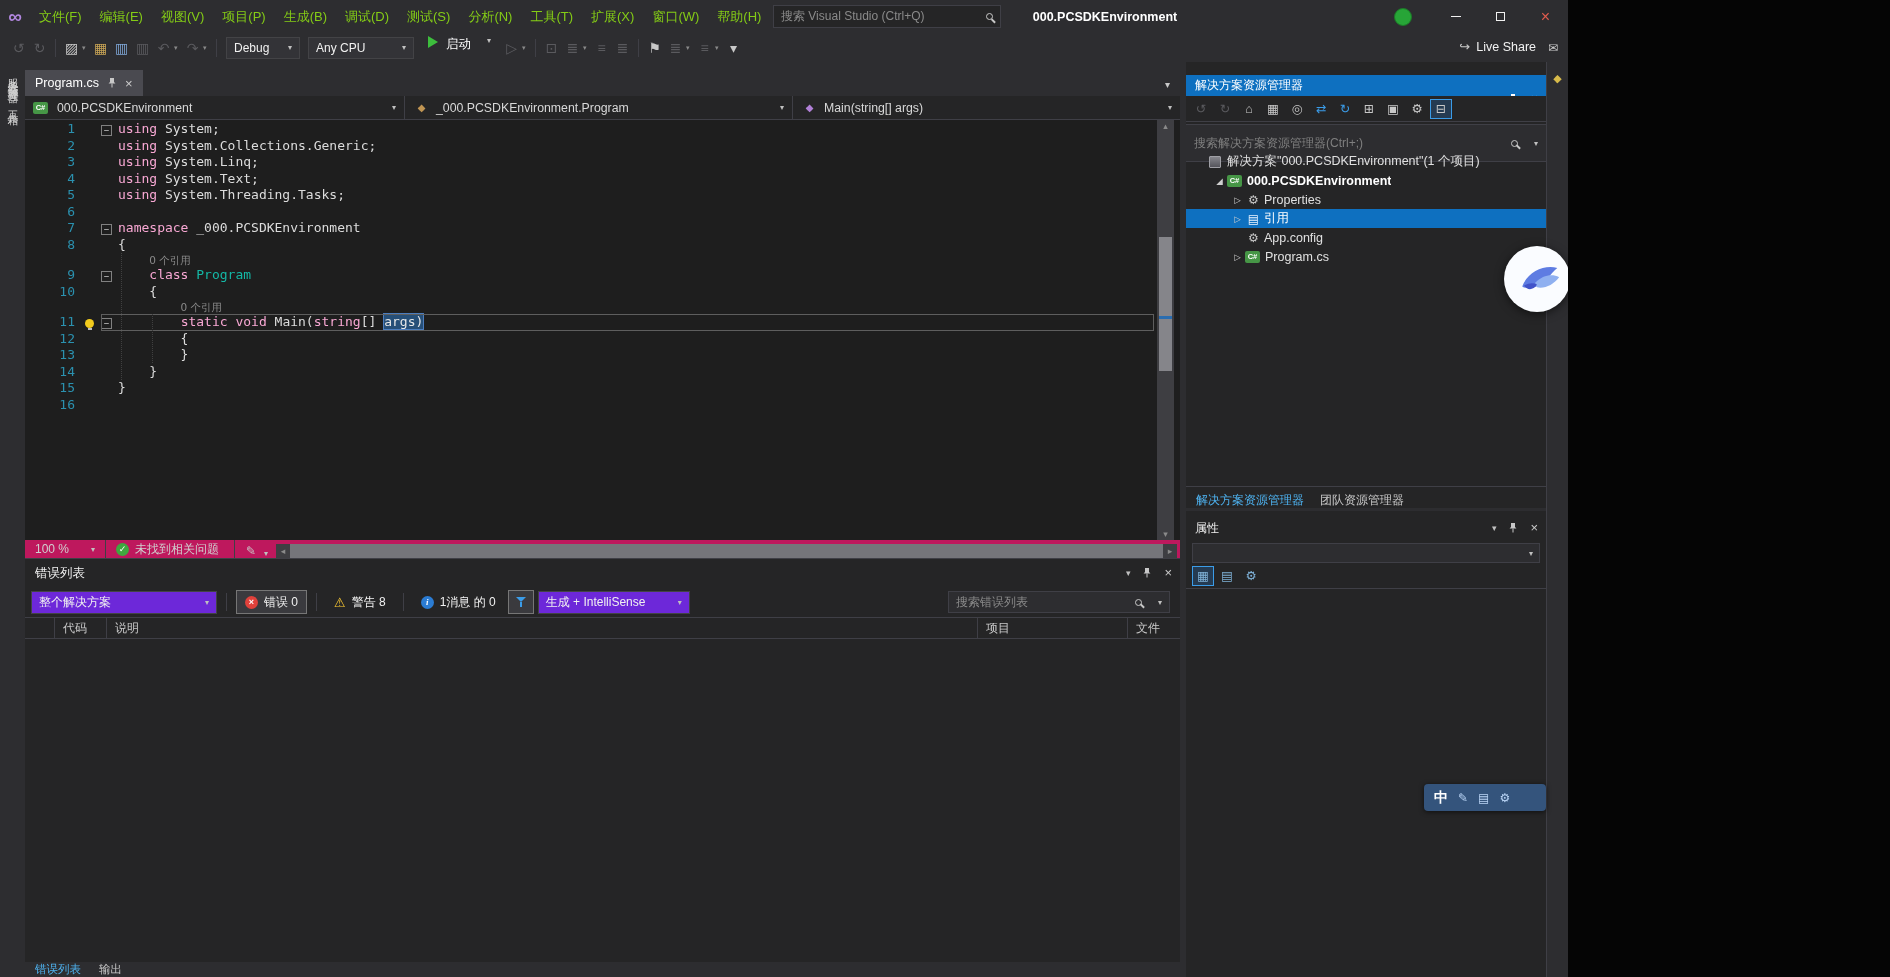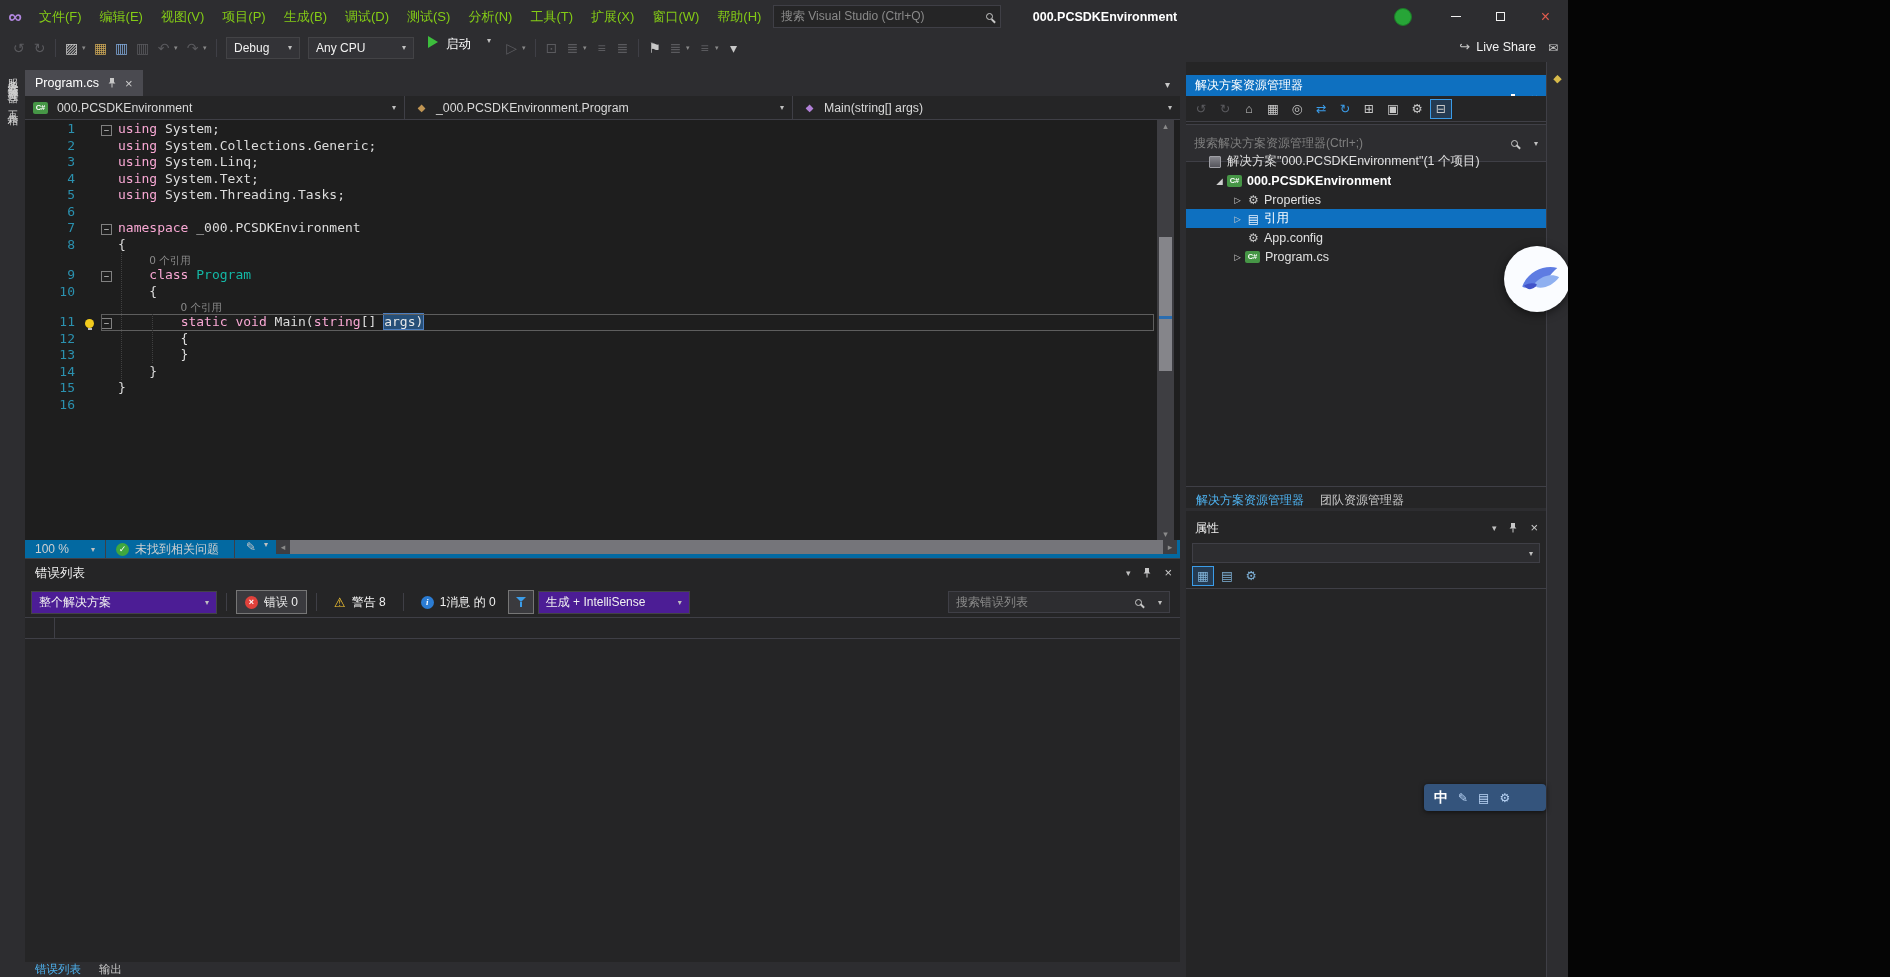--- a/index.html
+++ b/index.html
@@ -78,36 +78,36 @@
   .guide{position:absolute;width:0;border-left:1px dotted #404040;}
   .g0{left:96px;top:133px;height:127px;}
   .g1{left:127px;top:194px;height:49px;}
   .vscroll{position:absolute;right:6px;top:0;width:17px;height:420px;background:#3E3E42;}
   .vs-arrow{position:absolute;left:0;width:17px;text-align:center;font-size:9px;color:#8A8A8A;}
   .vs-arrow.up{top:1px;} .vs-arrow.down{bottom:1px;}
   .vthumb{position:absolute;left:2px;width:13px;top:117px;height:134px;background:#85858A;}
   .vmark{position:absolute;left:2px;width:13px;height:3px;background:#2A6DB0;top:196px;}
 
   
-  .ed-status{position:absolute;left:25px;top:540px;width:1155px;height:18px;background:#0369a1;display:flex;align-items:flex-start;font-size:12px;color:#D0D0D0;}
+  .ed-status{position:absolute;left:25px;top:540px;width:1155px;height:18px;background:#be185d;display:flex;align-items:flex-end;font-size:12px;color:#D0D0D0;}
   .zoom-dd{display:flex;align-items:center;gap:14px;padding:0 10px;border-right:1px solid #3F3F46;height:100%;}
   .health{display:flex;align-items:center;gap:6px;padding:0 10px;height:100%;}
   .ok-ic{width:13px;height:13px;border-radius:50%;background:#3FA73F;color:#FFF;font-size:9px;line-height:13px;text-align:center;display:inline-block;font-weight:bold;}
   .pencil{color:#C8C8C8;font-size:12px;margin-left:6px;}
   .hscroll{flex:1;height:14px;margin:0 3px 0 8px;display:flex;align-items:center;background:#3E3E42;}
   .hscroll .arr{width:14px;text-align:center;font-size:9px;color:#8A8A8A;}
   .hthumb{flex:1;height:14px;background:#75757A;}
 
   
   .bottom-panel{position:absolute;left:25px;top:558px;width:1155px;height:404px;background:#252526;border-top:1px solid #3F3F46;}
   .bp-title{height:28px;display:flex;align-items:center;padding:0 10px;font-size:12.5px;color:#F1F1F1;}
   .panel-title-icons{position:absolute;right:8px;top:7px;display:flex;align-items:center;gap:12px;}
   .panel-title-icons .dd-arrow{margin-left:0;font-size:9px;}
   .bp-toolbar{height:30px;display:flex;align-items:center;padding:0 6px;gap:4px;}
-  .box-dd{height:23px;background:#4c1d95;border:1px solid #434346;display:flex;align-items:center;padding:0 7px;font-size:12px;color:#F1F1F1;white-space:nowrap;}
+  .box-dd{height:23px;background:#6d28d9;border:1px solid #434346;display:flex;align-items:center;padding:0 7px;font-size:12px;color:#F1F1F1;white-space:nowrap;}
   .box-dd.scope{width:186px;} .box-dd.source{width:152px;}
   .box-dd .dd-arrow{margin-left:auto;}
   .filter-btn{height:24px;display:flex;align-items:center;gap:6px;padding:0 8px;font-size:12px;color:#F1F1F1;white-space:nowrap;}
   .filter-btn.boxed{border:1px solid #767676;background:#3A3A3E;}
   .filter-btn.sq{padding:0 6px;}
   .ic-err{width:13px;height:13px;border-radius:50%;background:#E0413B;color:#FFF;font-size:9px;line-height:13px;text-align:center;display:inline-block;font-weight:bold;}
   .ic-warn{color:#FFCC33;font-size:13px;}
   .ic-info{width:13px;height:13px;border-radius:50%;background:#2B7CD3;color:#FFF;font-size:9px;line-height:13px;text-align:center;display:inline-block;font-style:italic;font-weight:bold;font-family:"Liberation Serif",serif;}
   .funnel{position:relative;width:12px;height:12px;}
   .funnel::before{content:"";position:absolute;left:1px;top:1px;border-left:5px solid transparent;border-right:5px solid transparent;border-top:5px solid #3B9CE8;}
@@ -468,20 +468,26 @@
           <span class="dd-arrow">▾</span>
         </div>
         <div class="bp-search">
           <span class="ph">搜索错误列表</span>
           <span class="mag"></span>
           <span class="dd-arrow">▾</span>
         </div>
       </div>
       <div class="bp-header">
         <div class="h-sp"></div>
+        <div class="h-cols">
+            <div class="hcol c-code">代码</div>
+            <div class="hcol c-desc">说明</div>
+            <div class="hcol c-proj">项目</div>
+            <div class="hcol c-file">文件</div>
+          </div>
       </div>
     </div>
     <div class="panel-tabs">
         <div class="ptab active">错误列表</div>
         <div class="ptab">输出</div>
       </div>
 
     <div class="right-panel">
       <div class="se-title">
         <span>解决方案资源管理器</span>

